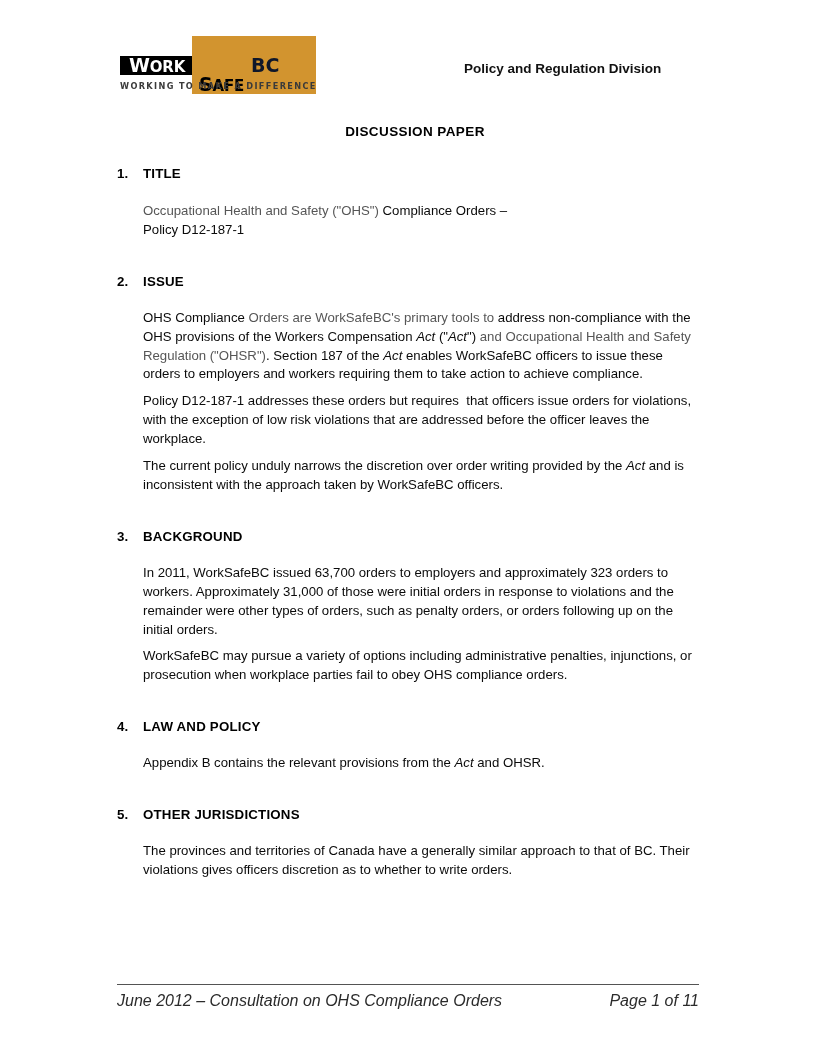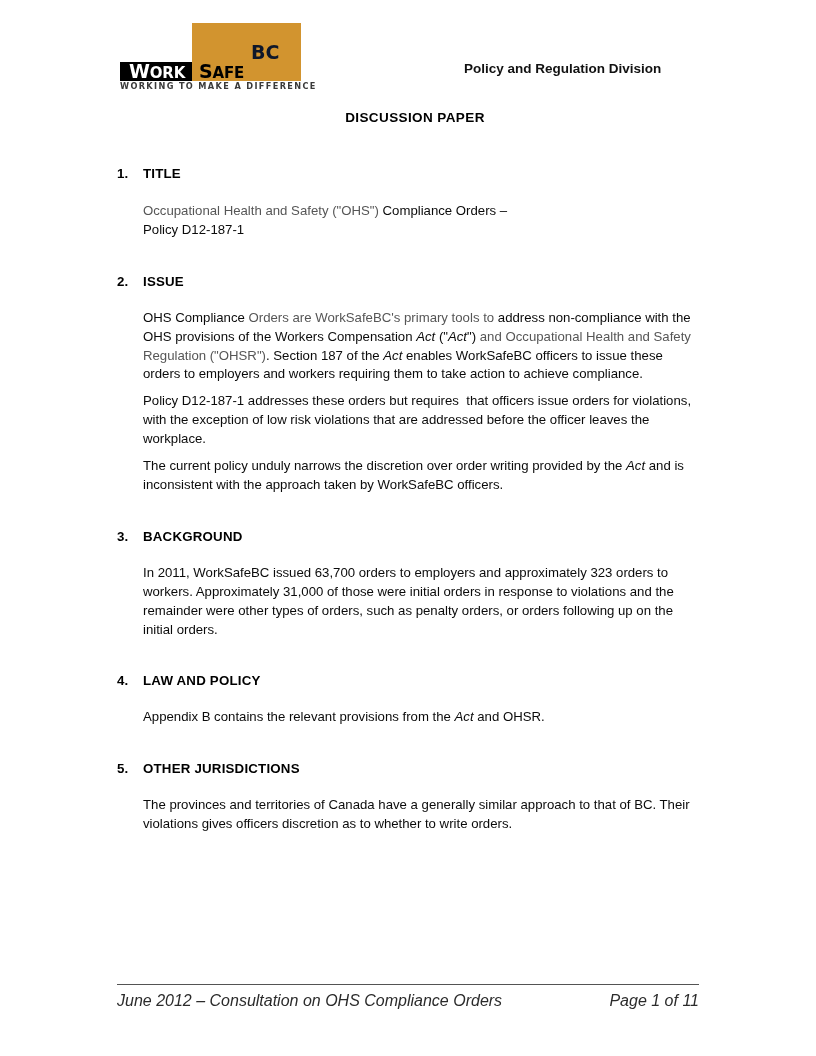--- a/index.html
+++ b/index.html
@@ -34,22 +34,22 @@
 
   .logo-block {
     position: absolute;
     left: 120px;
     top: 49px;
     width: 168px;
   }
   .logo-bar {
     display: flex;
     height: 32px;
-    align-items: flex-end;
-    width: 181px;
+    align-items: center;
+    width: 196px;
   }
   .logo-left {
     background: #000000;
     display: flex;
     align-items: center;
     padding: 0 7px 0 9px;
   }
   .logo-right {
     background: #d2942f;
     display: flex;
@@ -87,21 +87,21 @@
     font-weight: bold;
     font-size: 13.5px;
     color: #111111;
     white-space: nowrap;
     padding-left: 47px;
   }
 
   .doc-type {
     position: absolute;
     left: 0;
-    top: 110px;
+    top: 124px;
     width: 816px;
     text-align: center;
     font-family: "Liberation Sans", sans-serif;
     font-weight: bold;
     font-size: 13.5px;
     letter-spacing: 0.4px;
     padding-left: 14px;
     box-sizing: border-box;
   }
 
@@ -236,20 +236,21 @@
     <div class="sp-section"></div>
 
     <div class="section">
       <div class="section-head">
         <span class="section-num">3.</span>
         <span class="section-title">BACKGROUND</span>
       </div>
       <div class="sp-head"></div>
       <div class="body-block">
         <p class="para">In 2011, WorkSafeBC issued 63,700 orders to employers and approximately 323 orders to workers.  Approximately 31,000 of those were initial orders in response to violations and the remainder were other types of orders, such as penalty orders, or orders following up on the initial orders.</p>
+        <p class="para">WorkSafeBC may pursue a variety of options including administrative penalties, injunctions, or prosecution when workplace parties fail to obey OHS compliance orders.</p>
       </div>
     </div>
 
     <div class="sp-section"></div>
 
     <div class="section">
       <div class="section-head">
         <span class="section-num">4.</span>
         <span class="section-title">LAW AND POLICY</span>
       </div>

